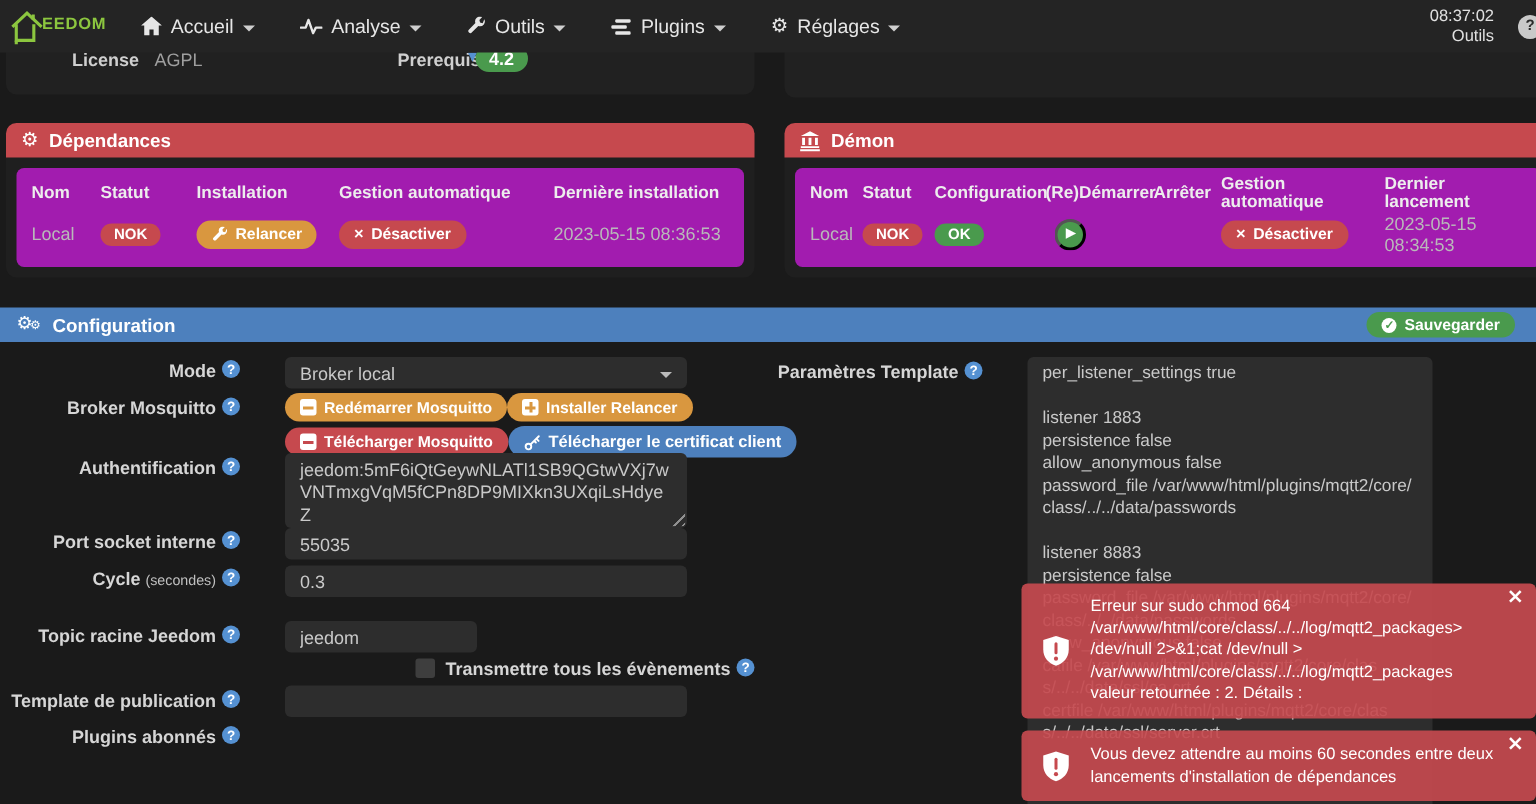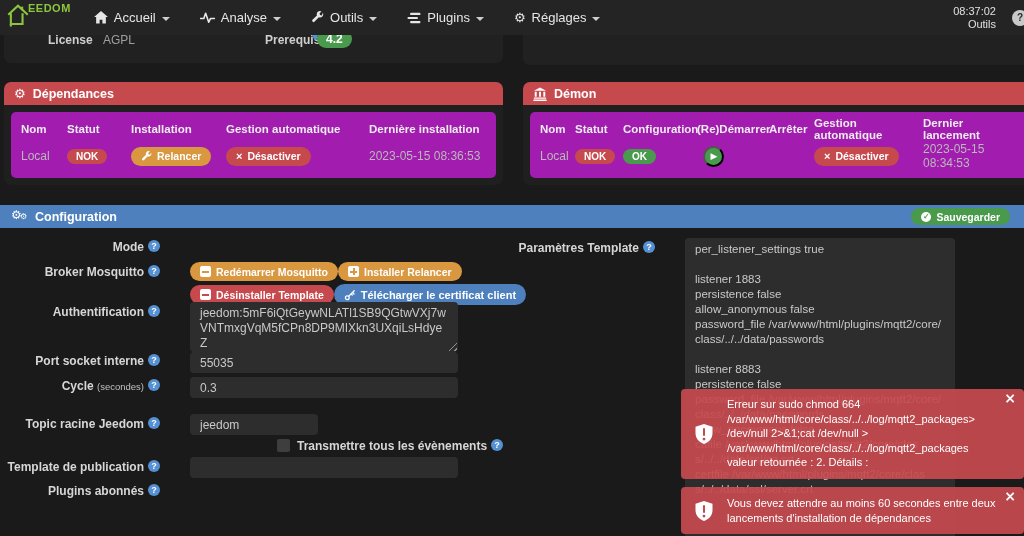--- a/index.html
+++ b/index.html
@@ -6,21 +6,21 @@
   html,body { background:#111; }
   .screen {
     position:relative; width:1024px; height:536px; overflow:hidden;
     background:#1a1a1a; font-family:"Liberation Sans", sans-serif; color:#ccc;
   }
   .glyph { font-family:"DejaVu Sans", sans-serif; }
 
   
   .navbar { position:absolute; top:0; left:0; width:1024px; height:35px;
     background:#242424; display:flex; align-items:center; z-index:60; }
-  .logo { display:flex; align-items:flex-start; margin:0 8px 0 5px; height:35px; padding-top:2px; cursor:pointer; }
+  .logo { display:flex; align-items:center; margin:0 8px 0 5px; height:35px; padding-top:2px; cursor:pointer; }
   .logo-text { color:#8cc63f; font-weight:bold; font-size:11px; letter-spacing:.5px; margin:0 0 5px -3px; }
   .nav-item { display:flex; align-items:center; gap:6px; color:#e6e6e6; font-size:13px;
     padding:0 15px; height:35px; cursor:pointer; }
   .nav-item svg { display:block; }
   .caret { width:0; height:0; border-left:4px solid transparent; border-right:4px solid transparent;
     border-top:4px solid #cfcfcf; display:inline-block; margin-top:2px; }
   .nav-right { margin-left:auto; display:flex; align-items:center; height:35px; }
   .clock { text-align:right; font-size:11px; line-height:13px; color:#e0e0e0; margin-right:28px; }
   .help-top { position:absolute; right:-4px; top:10px; width:16px; height:16px; border-radius:50%;
     background:#c9c9c9; color:#2a2a2a; font-size:10px; font-weight:bold; text-align:center; line-height:16px; cursor:pointer; }
@@ -210,20 +210,24 @@
     <span>Configuration</span>
     <button class="btn btn-green save-btn">
       <span class="check-circle">✓</span>
       <span>Sauvegarder</span>
     </button>
   </div>
 
   <div class="flabel" style="left:-10px; top:240px;">
     <span>Mode</span><span class="help">?</span>
   </div>
+  <div class="field select" style="left:190px; top:238px; width:268px; height:21px;">
+    <span>Broker local</span>
+    <span class="caret sel-caret"></span>
+  </div>
 
   <div class="flabel" style="left:-10px; top:265px;">
     <span>Broker Mosquitto</span><span class="help">?</span>
   </div>
   <div class="btn-row" style="left:190px; top:262px;">
     <button class="btn btn-orange">
       <span class="sq on-orange">
           <i></i>
         </span>
       <span>Redémarrer Mosquitto</span>
@@ -234,21 +238,21 @@
           <b></b>
         </span>
       <span>Installer Relancer</span>
     </button>
   </div>
   <div class="btn-row" style="left:190px; top:284px;">
     <button class="btn btn-red">
       <span class="sq on-red">
           <i></i>
         </span>
-      <span>Désinstaller Template</span>
+      <span>Télécharger Mosquitto</span>
     </button>
     <button class="btn btn-blue">
       <svg width="12" height="12" viewBox="0 0 16 16">
           <g stroke="#fff" stroke-width="1.7" fill="none" stroke-linecap="round">
             <circle cx="4.4" cy="11.6" r="2.5"></circle>
             <path d="M6.3 9.7 13.6 2.4M11.4 4.6l2 2M9.5 6.5l1.5 1.5"></path>
           </g>
         </svg>
       <span>Télécharger le certificat client</span>
     </button>

